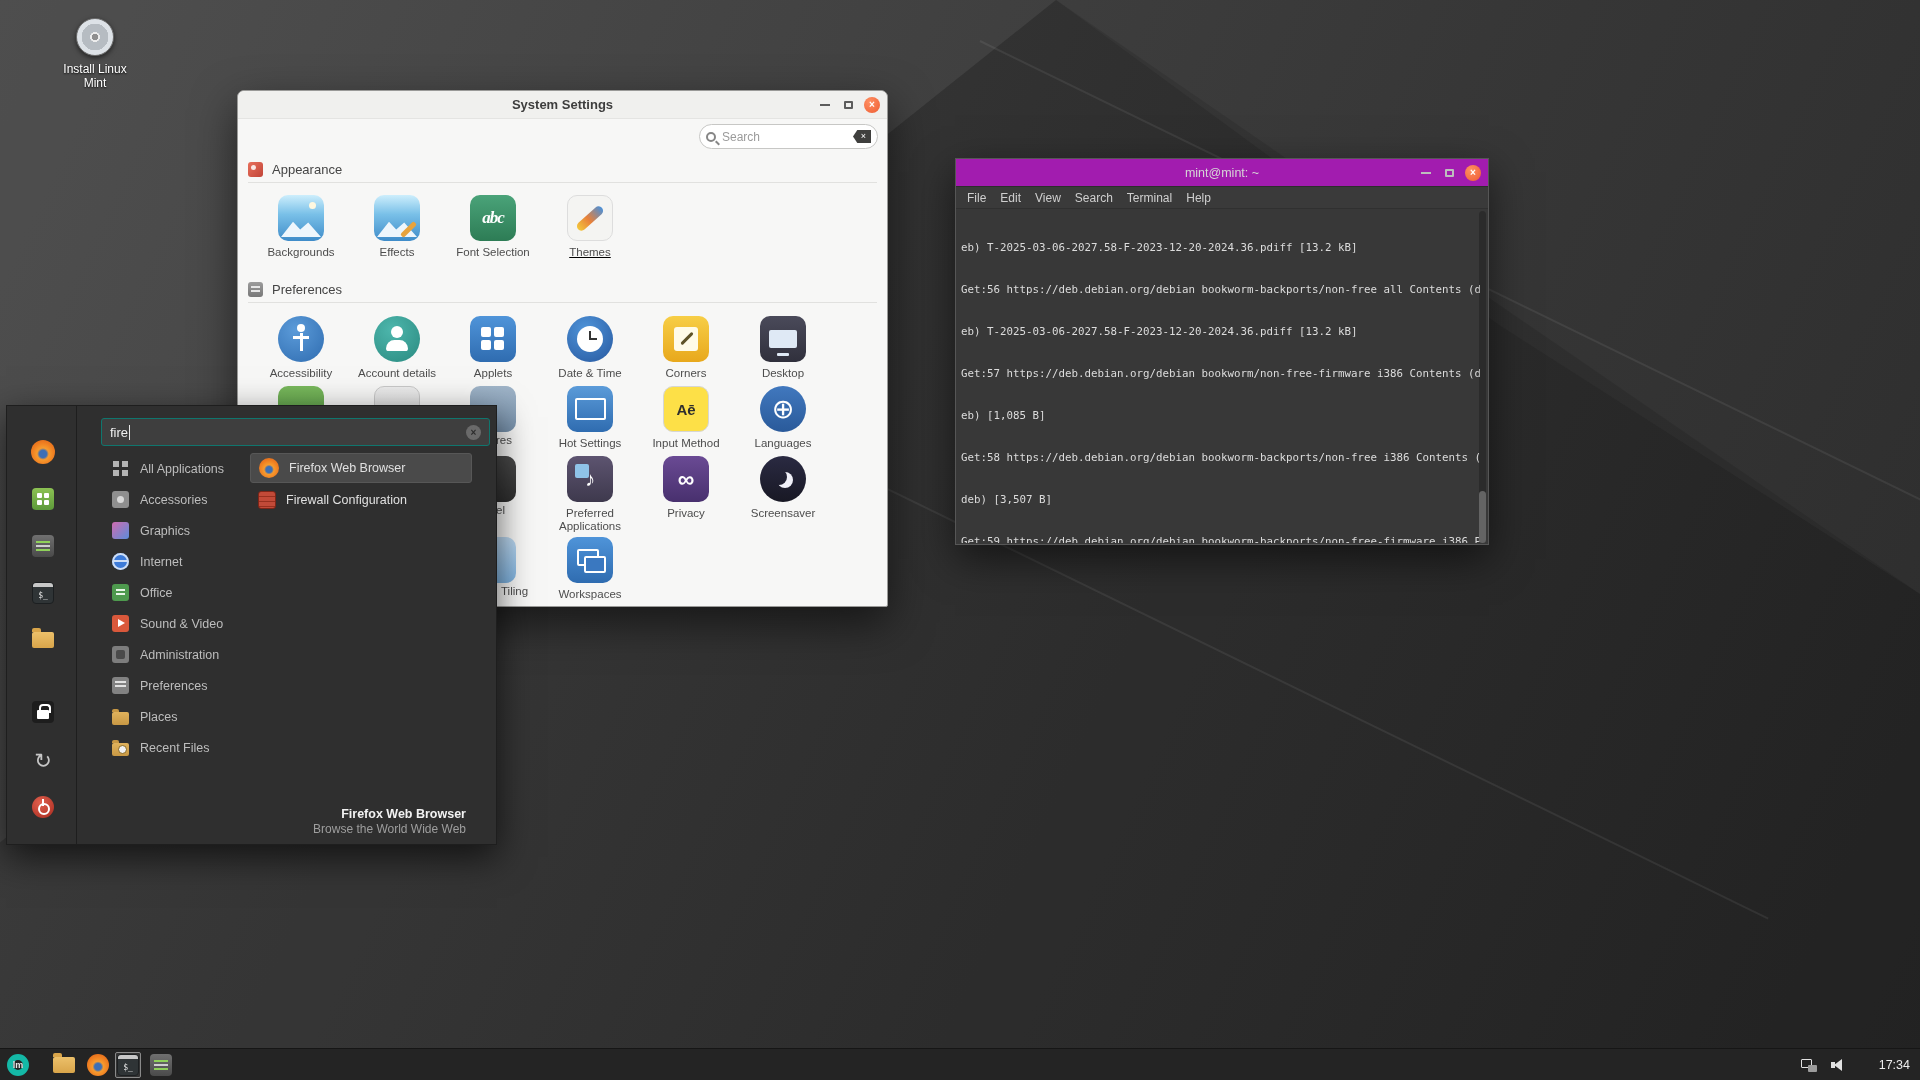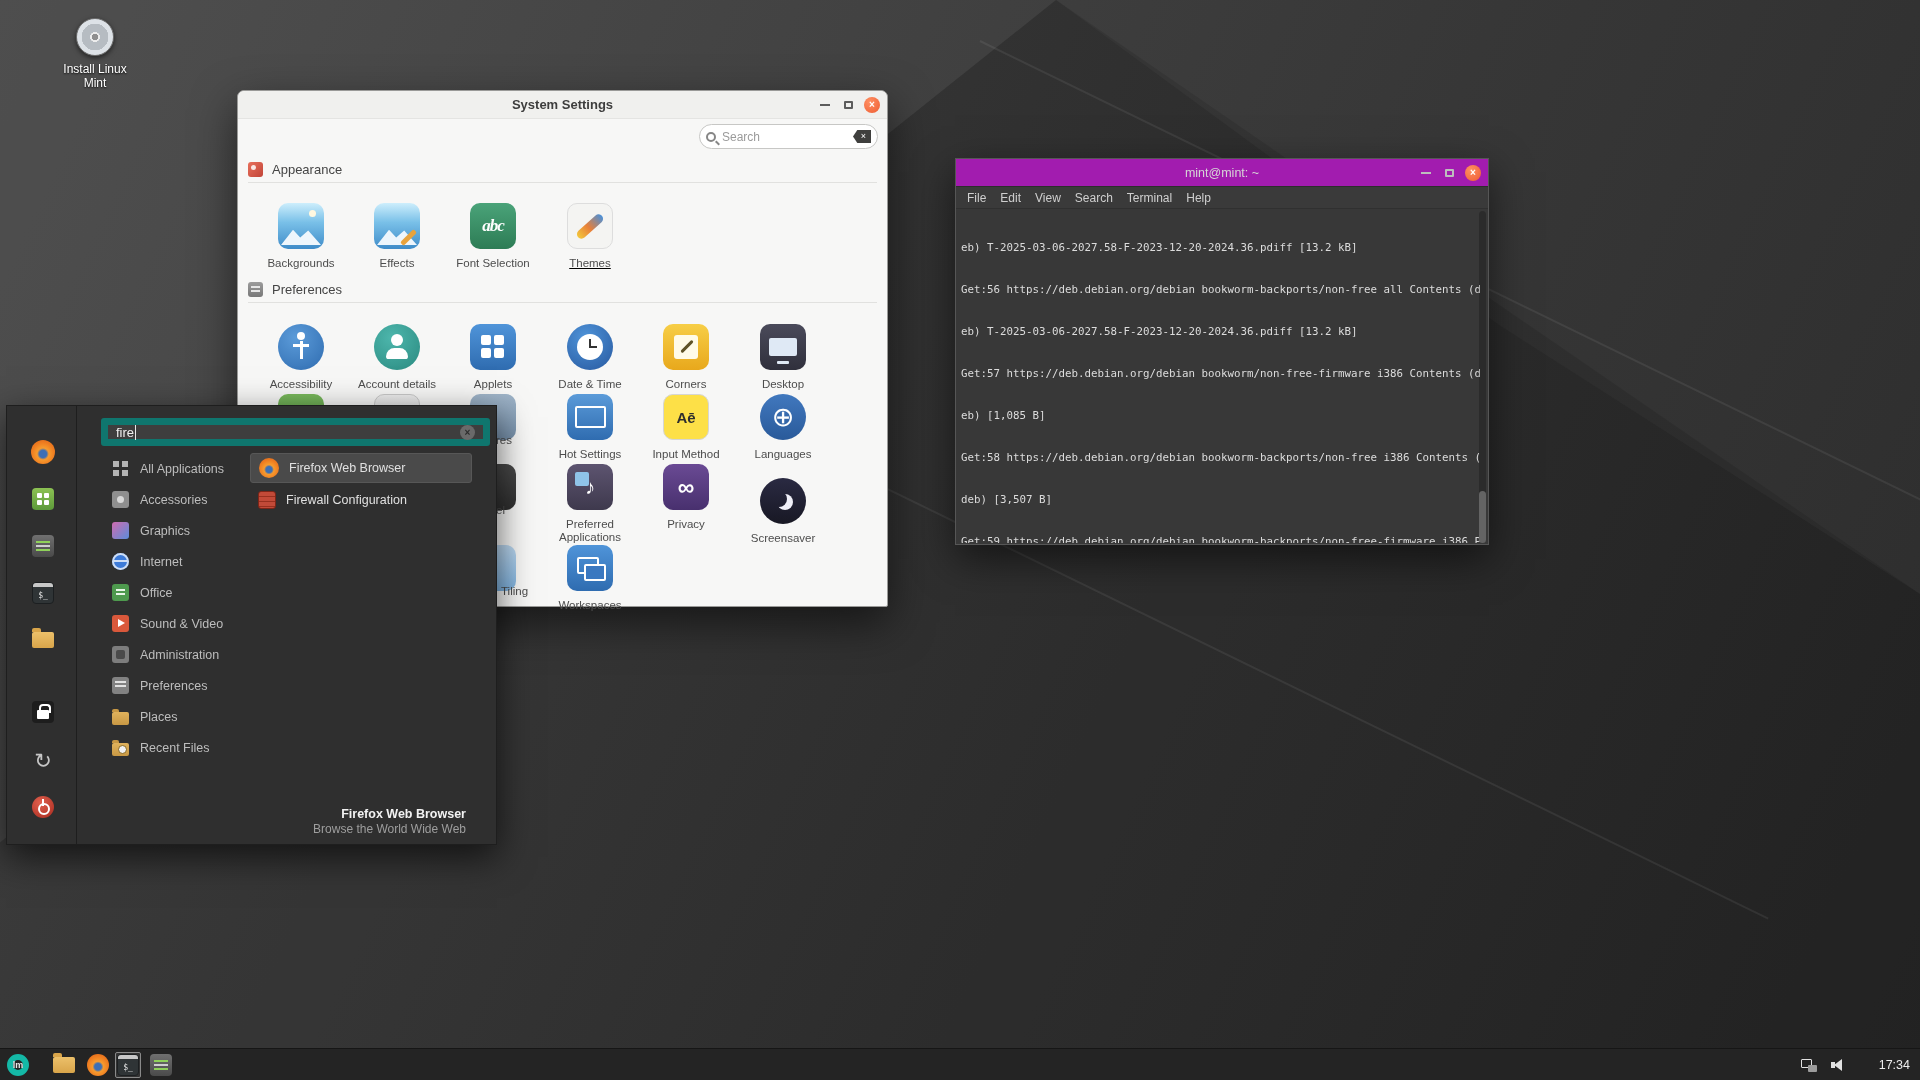--- a/index.html
+++ b/index.html
@@ -46,21 +46,21 @@
   .sec-head { position:absolute; left:10px; right:10px; height:26px; display:flex; align-items:center; gap:9px;
               border-bottom:1px solid #e1e1df; color:#454545; font-size:13px; }
   .sec-ic { width:15px; height:15px; border-radius:3px; flex:none; position:relative; }
   .sec-ic-a { background:linear-gradient(135deg,#e8705c,#c14438); }
   .sec-ic-a::after { content:""; position:absolute; left:3px; top:3px; width:5px; height:5px; border-radius:50%; background:rgba(255,255,255,.85); }
   .sec-ic-p { background:linear-gradient(180deg,#9c9c9c,#787878); }
   .sec-ic-p::after { content:""; position:absolute; left:3px; right:3px; top:4px; height:2px; background:#e6e6e6; box-shadow:0 4px 0 #e6e6e6; }
 
   .cell { position:absolute; width:92px; text-align:center; cursor:pointer; }
   .cell .lbl { margin-top:5px; font-size:11.5px; line-height:13px; color:#4d4d4d; }
-  .ti { width:46px; height:46px; border-radius:10px; margin:8px auto; position:relative;
+  .ti { width:46px; height:46px; border-radius:10px; margin:0 auto; position:relative;
         display:flex; align-items:center; justify-content:center; }
   .round { border-radius:50%; }
 
   .ti-photo { background:linear-gradient(180deg,#cdeefc 0%,#79c0e8 42%,#3f8cc9 100%); overflow:hidden; }
   .ti-photo::before { content:""; position:absolute; right:8px; top:7px; width:7px; height:7px; border-radius:50%; background:#fff8e0; }
   .ti-photo::after { content:""; position:absolute; left:3px; right:3px; bottom:4px; height:18px; background:#eef6fc;
                      clip-path:polygon(0 100%,30% 15%,48% 58%,68% 20%,100% 100%); }
   .eff::before { content:""; width:19px; height:5px; border-radius:2px; background:#e8a33d; transform:rotate(-45deg);
                  position:absolute; right:2px; bottom:9px; top:auto; z-index:2; }
   .ti-font { background:linear-gradient(180deg,#4aa379,#2d7c55); color:#fff;
@@ -150,21 +150,21 @@
   .fold { width:22px; height:16px; border-radius:2px; background:linear-gradient(180deg,#ecc06a,#d9a54a); position:relative; }
   .fold::before { content:""; position:absolute; top:-4px; left:0; width:9px; height:4px; border-radius:2px 2px 0 0; background:#d9a54a; }
   .locktile { background:#1d1d1d; display:flex; align-items:center; justify-content:center; }
   .locktile::before { content:""; position:absolute; left:7px; top:3px; width:8px; height:7px; border:2px solid #fff; border-bottom:none; border-radius:4px 4px 0 0; }
   .locktile::after { content:""; position:absolute; left:5px; top:9px; width:12px; height:9px; border-radius:1px; background:#fff; }
   .logout-g { color:#c6c6c6; font-size:21px; line-height:1; }
   .pwr { width:22px; height:22px; border-radius:50%; background:radial-gradient(circle at 38% 30%,#e0604e,#a82a1e); position:relative; }
   .pwr::before { content:""; position:absolute; left:6px; top:7px; width:8px; height:8px; border:2px solid #fff; border-radius:50%; }
   .pwr::after { content:""; position:absolute; left:10px; top:3px; width:2px; height:7px; background:#fff; }
 
-  .m-search { position:absolute; left:94px; top:12px; width:389px; height:28px; background:#3e3e3e; border:7px solid #0f766e;
+  .m-search { position:absolute; left:94px; top:12px; width:389px; height:28px; background:#3e3e3e; border:1px solid #0f766e;
               border-radius:3px; display:flex; align-items:center; padding:0 8px; }
   .m-search .val { font-size:13px; color:#f0f0f0; }
   .caret { width:1px; height:15px; background:#e8e8e8; margin-left:1px; }
   .m-search .spacer { flex:1; }
   .mclear { width:15px; height:15px; border-radius:50%; background:#6a6a6a; color:#2c2c2c; font-size:10px; font-weight:bold;
             line-height:15px; text-align:center; cursor:pointer; }
 
   .cat { position:absolute; left:96px; width:146px; height:31px; display:flex; align-items:center; gap:11px; padding-left:9px;
          color:#bdbdbd; font-size:12.5px; border-radius:3px; cursor:pointer; }
   .ci { width:17px; height:17px; border-radius:3px; flex:none; position:relative; }
@@ -320,21 +320,21 @@
   <div class="ti ti-p-panel" style="position:absolute;left:232px;top:365px;"></div>
   <span class="frag" style="left:258px;top:413px;">el</span>
   <div class="cell" style="left:306px;top:365px;">
     <div class="ti ti-prefapps">♪</div>
     <div class="lbl">Preferred Applications</div>
   </div>
   <div class="cell" style="left:402px;top:365px;">
     <div class="ti ti-privacy">∞</div>
     <div class="lbl">Privacy</div>
   </div>
-  <div class="cell" style="left:499px;top:379px;">
+  <div class="cell" style="left:499px;top:365px;">
     <div class="ti round ti-screensaver"></div>
     <div class="lbl">Screensaver</div>
   </div>
 
   <div class="ti ti-p-tiling" style="position:absolute;left:232px;top:446px;"></div>
   <span class="frag" style="left:263px;top:494px;">Tiling</span>
   <div class="cell" style="left:306px;top:446px;">
     <div class="ti ti-workspaces"></div>
     <div class="lbl">Workspaces</div>
   </div>

